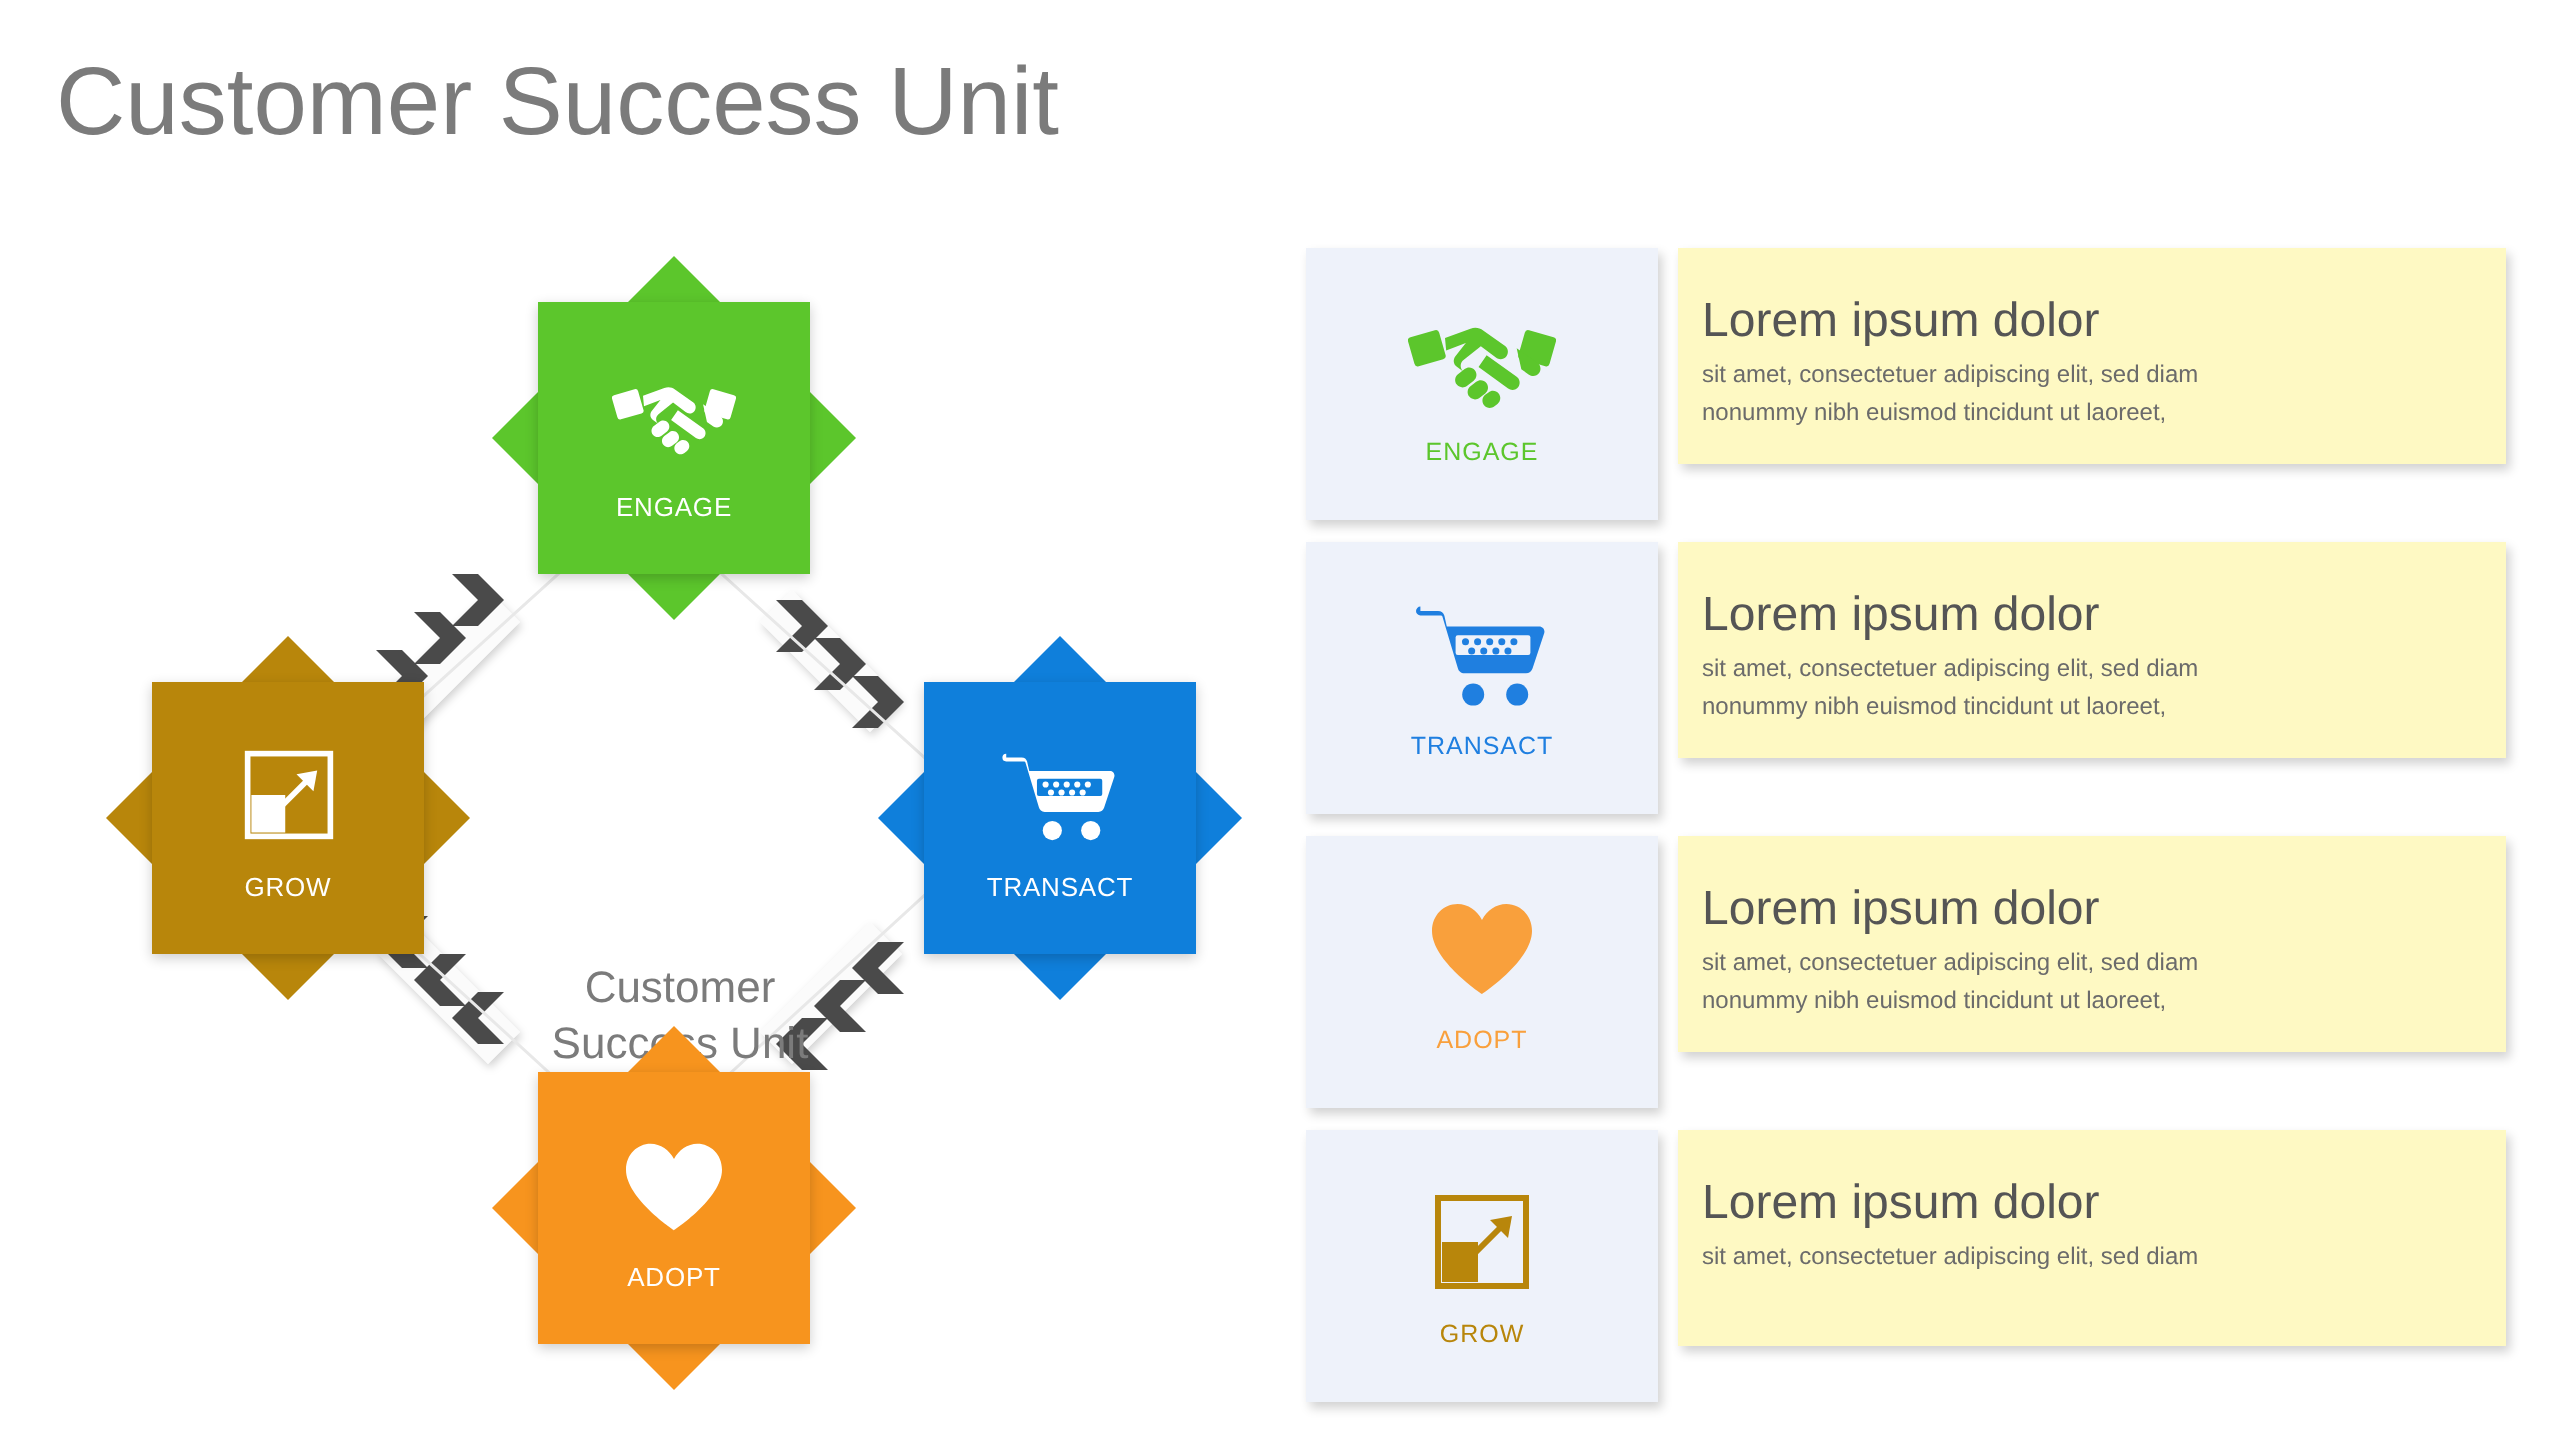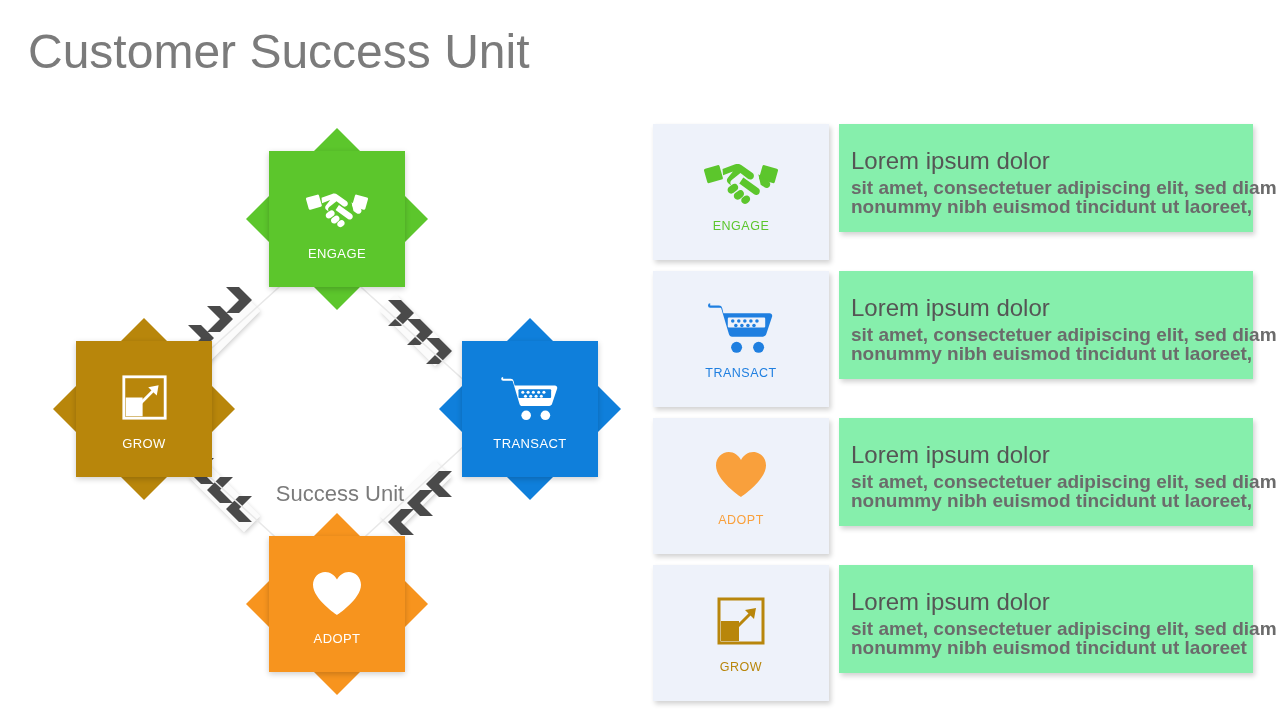--- a/index.html
+++ b/index.html
@@ -150,38 +150,37 @@
     font-size: 12.5px;
     letter-spacing: 0.5px;
   }
 
   .text-card {
     position: absolute;
     left: 186px;
     top: 0;
     width: 414px;
     height: 108px;
-    background: #86efac;
+    background: #fef9c3;
     box-shadow: 2px 3px 5px rgba(0,0,0,0.18);
     padding: 22px 18px 0 12px;
     box-sizing: border-box;
   }
   .text-card .head {
     font-size: 24px;
     color: #555555;
     font-weight: 400;
     line-height: 30px;
     margin-bottom: 2px;
   }
   .text-card .body-line {
-    font-size: 19px;
+    font-size: 12px;
     color: #6b6b6b;
     line-height: 19px;
     white-space: nowrap;
-    font-weight: bold;
   }
 </style>
 </head>
 <body>
 
 <div class="page-title">Customer Success Unit</div>
 
 <div class="diagram">
 
   <svg class="connectors" viewBox="0 0 640 620" xmlns="http://www.w3.org/2000/svg">
@@ -224,20 +223,21 @@
     <g fill="#4a4a4a">
       <polygon points="188,251 201,251 214,238 201,225 188,225 201,238"></polygon>
       <polygon points="207,232 220,232 233,219 220,206 207,206 220,219"></polygon>
       <polygon points="226,213 239,213 252,200 239,187 226,187 239,200"></polygon>
     </g>
 
     <polygon points="320,150 500,313 320,478 140,313" fill="none" stroke="#e8e8e8" stroke-width="1.5"></polygon>
   </svg>
 
   <div class="center-label">
+    <div>Customer</div>
     <div>Success Unit</div>
   </div>
 
   <div class="node" id="node-engage">
     <svg class="star" viewBox="0 0 188 188" xmlns="http://www.w3.org/2000/svg">
       <rect x="26" y="26" width="136" height="136" fill="#5cc62c"></rect>
       <polygon points="94,3 185,94 94,185 3,94" fill="#5cc62c"></polygon>
     </svg>
     <div class="plate" style="background:#5cc62c">
       <div class="plate-inner">
@@ -411,17 +411,16 @@
           <path d="M5 25 H23 V45 H5 Z" fill="#b8860b"></path>
           <path d="M19 33 L36 16" stroke="#b8860b" stroke-width="3" fill="none"></path>
           <polygon points="40,12 29,14 38,23" fill="#b8860b"></polygon>
         </svg>
       </div>
       <div class="card-label" style="color:#b8860b">GROW</div>
     </div>
     <div class="text-card">
       <div class="head">Lorem ipsum dolor</div>
       <div class="body-line">sit amet, consectetuer adipiscing elit, sed diam</div>
-      <div class="body-line">nonummy nibh euismod tincidunt ut laoreet</div>
     </div>
   </div>
 
 </div>
 
 </body></html>

